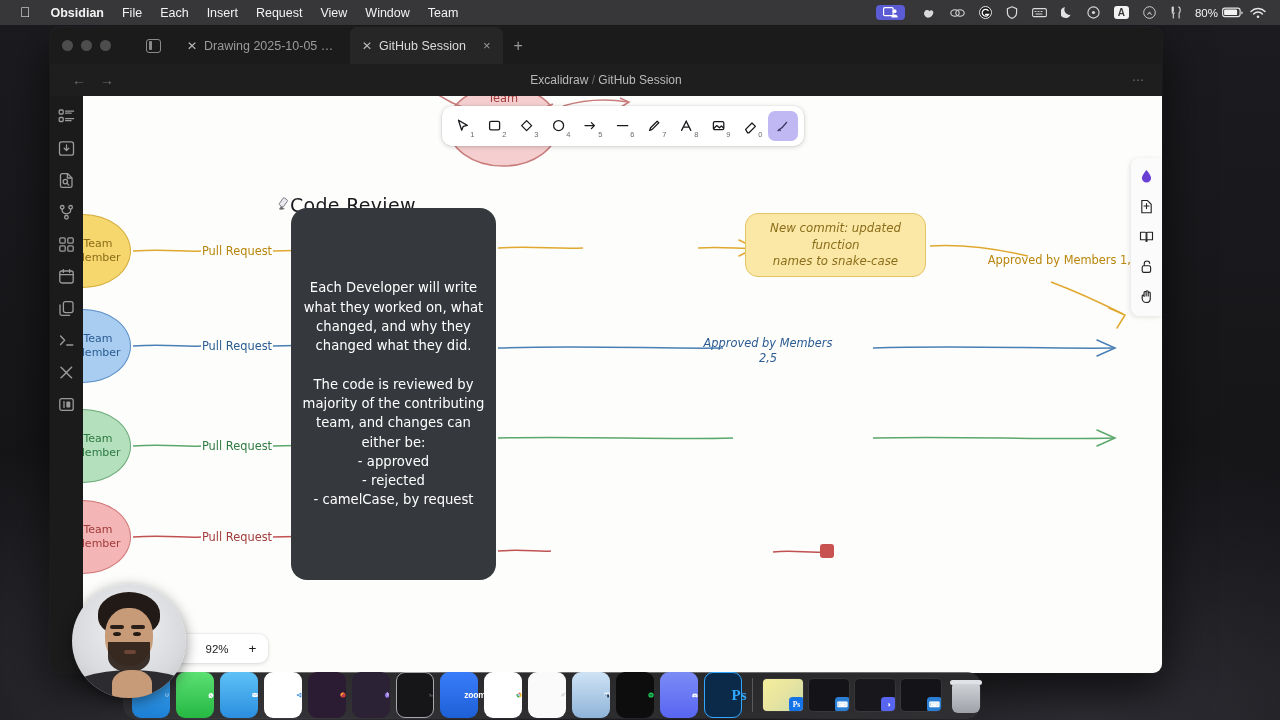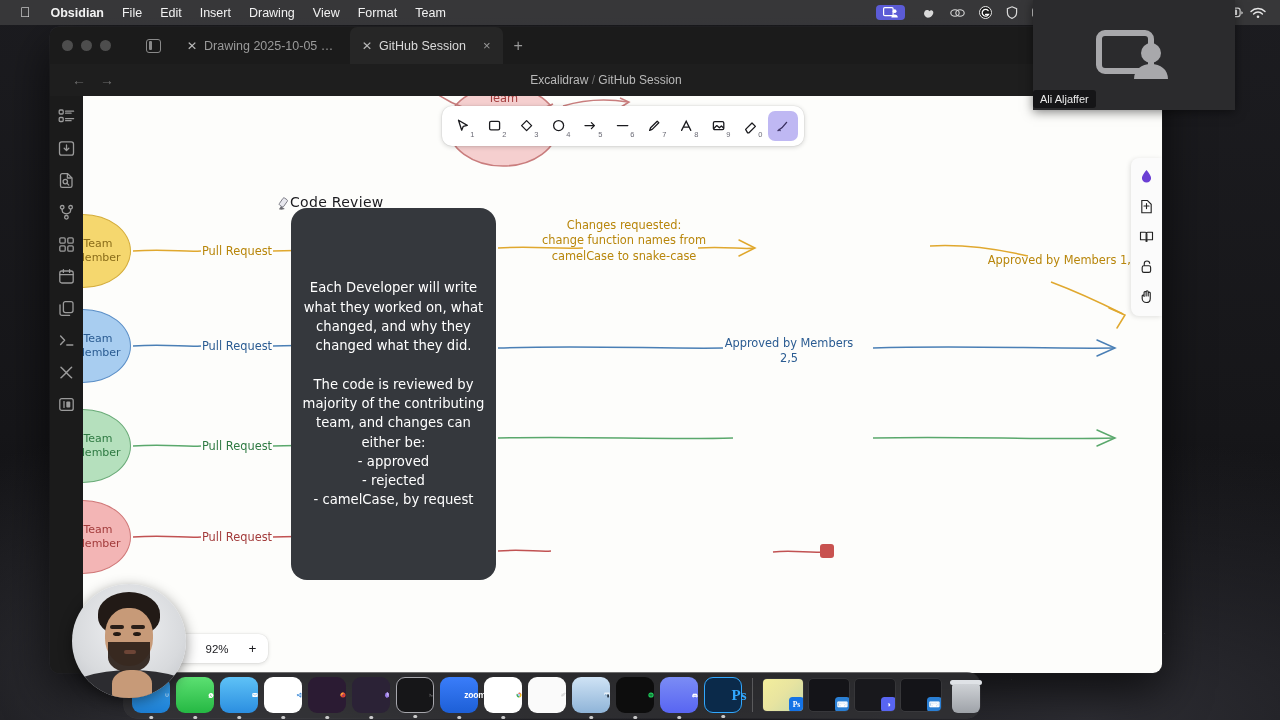--- a/index.html
+++ b/index.html
@@ -207,21 +207,21 @@
   .branch-box {
     position:absolute; background:#35383d; border-radius:16px;
     color:#fff; display:flex; align-items:center; justify-content:center;
     font-size:12px; font-family:"DejaVu Sans", sans-serif;
   }
   .edge-label {
     position:absolute; font-size:11.4px; text-align:center; line-height:1.35;
     font-family:"DejaVu Sans", sans-serif; white-space:pre-line;
   }
   .title-text {
-    position:absolute; font-size:14px; color:#1b1b1f; letter-spacing:.3px;
+    position:absolute; font-size:19px; color:#1b1b1f; letter-spacing:.3px;
     font-family:"DejaVu Sans", sans-serif;
   }
   svg.edges { position:absolute; inset:0; width:100%; height:100%; pointer-events:none; }
 
   .eraser-cursor {
     position:absolute; width:16px; height:16px; z-index:13;
     transform: rotate(-10deg);
   }
 
   
@@ -276,21 +276,21 @@
   .dock {
     position:absolute; left:124px; bottom:2px; width:856px; height:46px;
     background: rgba(52,52,56,.72);
     border-radius: 13px;
     display:flex; align-items:center; gap:6px;
     padding: 0 8px;
     z-index: 50;
     box-shadow: 0 0 0 .5px rgba(255,255,255,.10);
   }
   .dock-icon {
-    width:38px; height:36px; border-radius:9px; flex:0 0 38px;
+    width:38px; height:46px; border-radius:9px; flex:0 0 38px;
     display:flex; align-items:center; justify-content:center;
     font-size:15px; color:#fff; position:relative;
     font-family:"Liberation Sans", sans-serif;
     padding-left:32px;
   }
   .dock-sep { width:1px; height:34px; background:rgba(255,255,255,.22); margin:0 4px; flex:0 0 1px; }
   .dock-min {
     width:40px; height:32px; border-radius:4px; flex:0 0 40px;
     background:#141418; position:relative; overflow:hidden;
     box-shadow: 0 0 0 .5px rgba(255,255,255,.10);
@@ -320,25 +320,25 @@
 <div id="screen">
   <div class="wallpaper">
     <div class="wall-speckle"></div>
   </div>
 
   <div class="menubar">
     <div class="menubar-left">
       <span class="mb-apple"></span>
       <span class="mb-item bold">Obsidian</span>
       <span class="mb-item">File</span>
-      <span class="mb-item">Edit</span>
+      <span class="mb-item">Each</span>
       <span class="mb-item">Insert</span>
-      <span class="mb-item">Drawing</span>
+      <span class="mb-item">Request</span>
       <span class="mb-item">View</span>
-      <span class="mb-item">Format</span>
+      <span class="mb-item">Window</span>
       <span class="mb-item">Team</span>
     </div>
     <div class="menubar-right">
       <span class="mb-share">
         <svg width="15" height="11" viewBox="0 0 15 11">
             <rect x="0.6" y="0.6" width="9.5" height="8" rx="1.2" fill="none" stroke="#fff" stroke-width="1.2"></rect>
             <circle cx="11.6" cy="4.2" r="1.9" fill="#fff"></circle>
             <path d="M8.4 10.4c0-1.8 1.4-3 3.2-3s3.2 1.2 3.2 3z" fill="#fff"></path>
           </svg>
       </span>
@@ -607,27 +607,28 @@
 
 The code is reviewed by
 majority of the contributing
 team, and changes can
 either be:
 - approved
 - rejected
 - camelCase, by request</div>
           </div>
 
-          <div class="edge-label" style="left:455px; top:122px; width:172px; color:#b8860b;">Changes requested:
-change function names from
-camelCase to snake-case</div>
-
+
+          <div class="sticky" style="left:662px; top:117px; width:181px; height:64px;">
+            <span style="white-space:pre-line;">New commit: updated function
+names to snake-case</span>
+          </div>
 
           <div class="edge-label" style="left:890px; top:157px; width:180px; color:#b8860b;">Approved by Members 1,3</div>
-          <div class="edge-label" style="left:634px; top:240px; width:144px; color:#2b5c92;">Approved by Members 2,5</div>
+          <div class="edge-label" style="left:613px; top:240px; width:144px; color:#2b5c92;font-style:italic;">Approved by Members 2,5</div>
 
         </div>
 
         <div class="ex-toolbar">
           <div class="ex-tool">
             <svg viewBox="0 0 16 16" fill="none" stroke="#1b1b1f" stroke-width="1.3" stroke-linejoin="round">
                 <path d="M3.5 2.2l8.8 5.2-4 .9-1.6 3.9z"></path>
               </svg>
             <span class="num">1</span>
           </div>
@@ -733,30 +734,20 @@
             <span class="ib">−</span>
             <span class="zoomval">92%</span>
             <span class="ib">+</span>
           </div>
         </div>
 
       </div>
     </div>
   </div>
 
-  <div class="share-overlay">
-    <span class="monitor-icon">
-      <svg viewBox="0 0 76 52" fill="none">
-          <rect x="3" y="4" width="52" height="38" rx="6" stroke="#a8a8ab" stroke-width="6"></rect>
-          <circle cx="55" cy="24" r="10" fill="#a8a8ab"></circle>
-          <path d="M38 50c0-9.4 7.6-15 17-15s17 5.6 17 15z" fill="#a8a8ab"></path>
-        </svg>
-    </span>
-    <span class="share-name">Ali Aljaffer</span>
-  </div>
 
   <div class="webcam">
     <div class="wc-body"></div>
     <div class="wc-hair"></div>
     <div class="wc-face"></div>
     <div class="wc-brow l"></div>
     <div class="wc-brow r"></div>
     <div class="wc-eye l"></div>
     <div class="wc-eye r"></div>
     <div class="wc-beard"></div>

